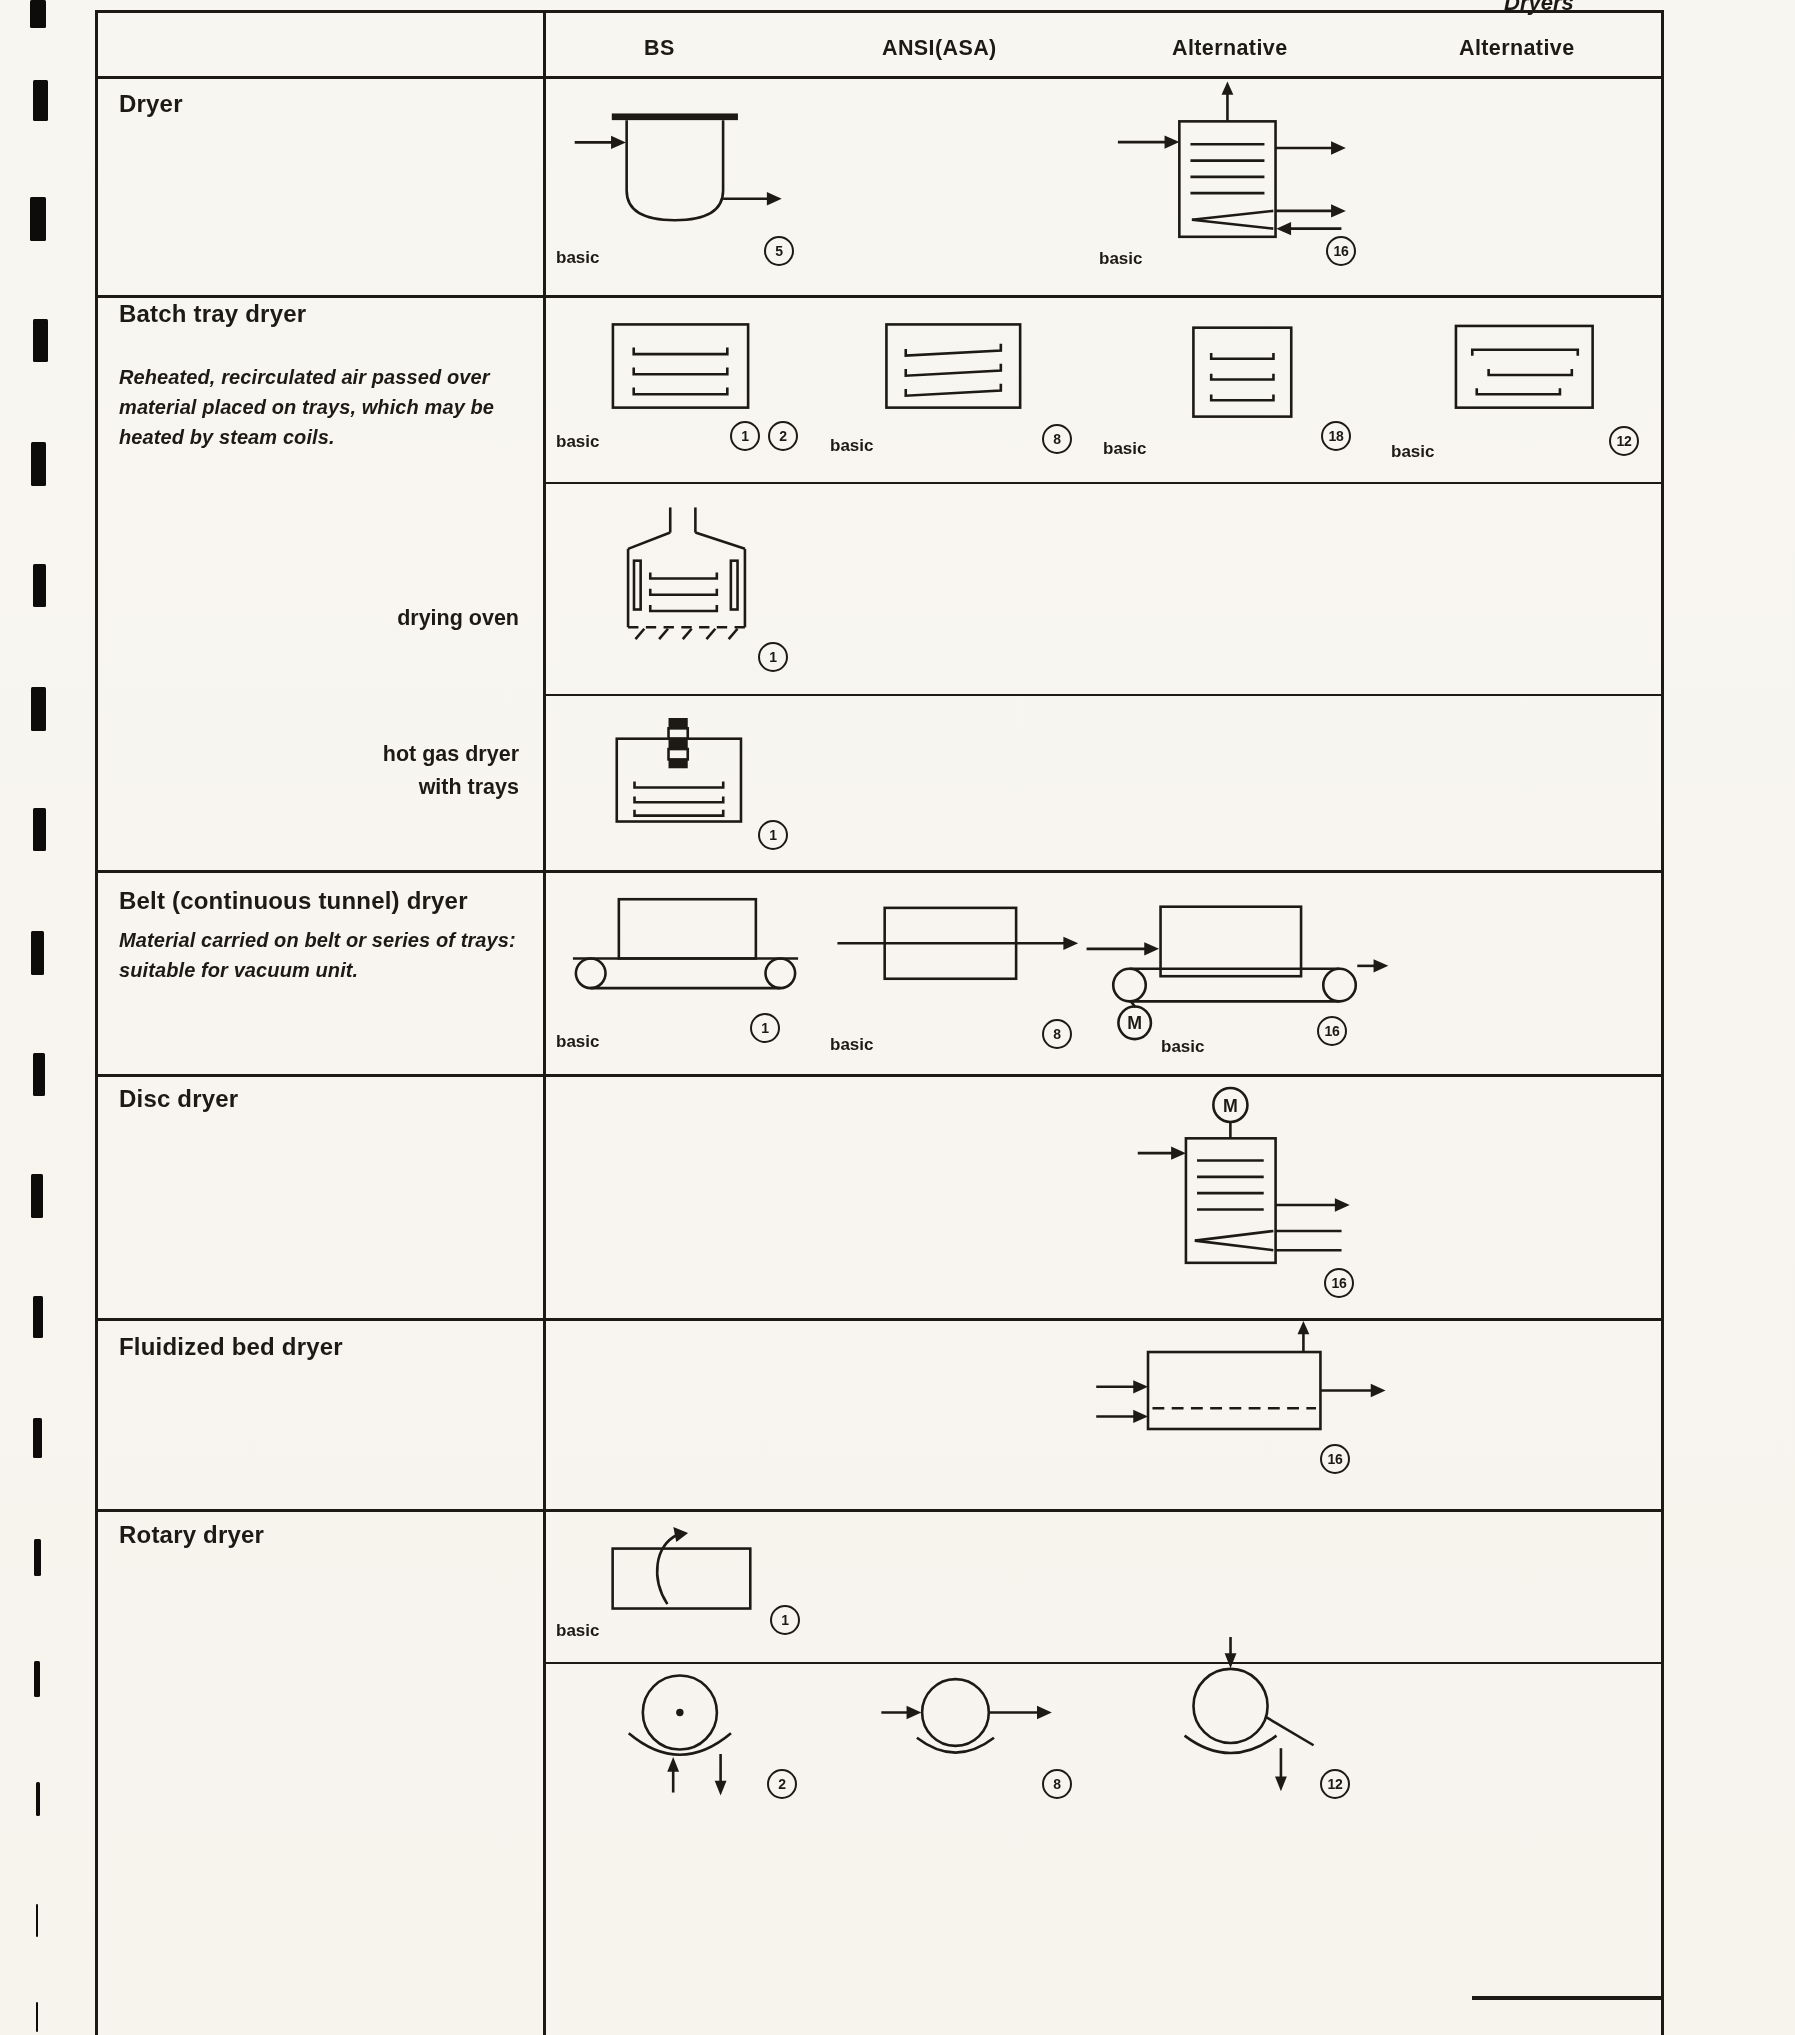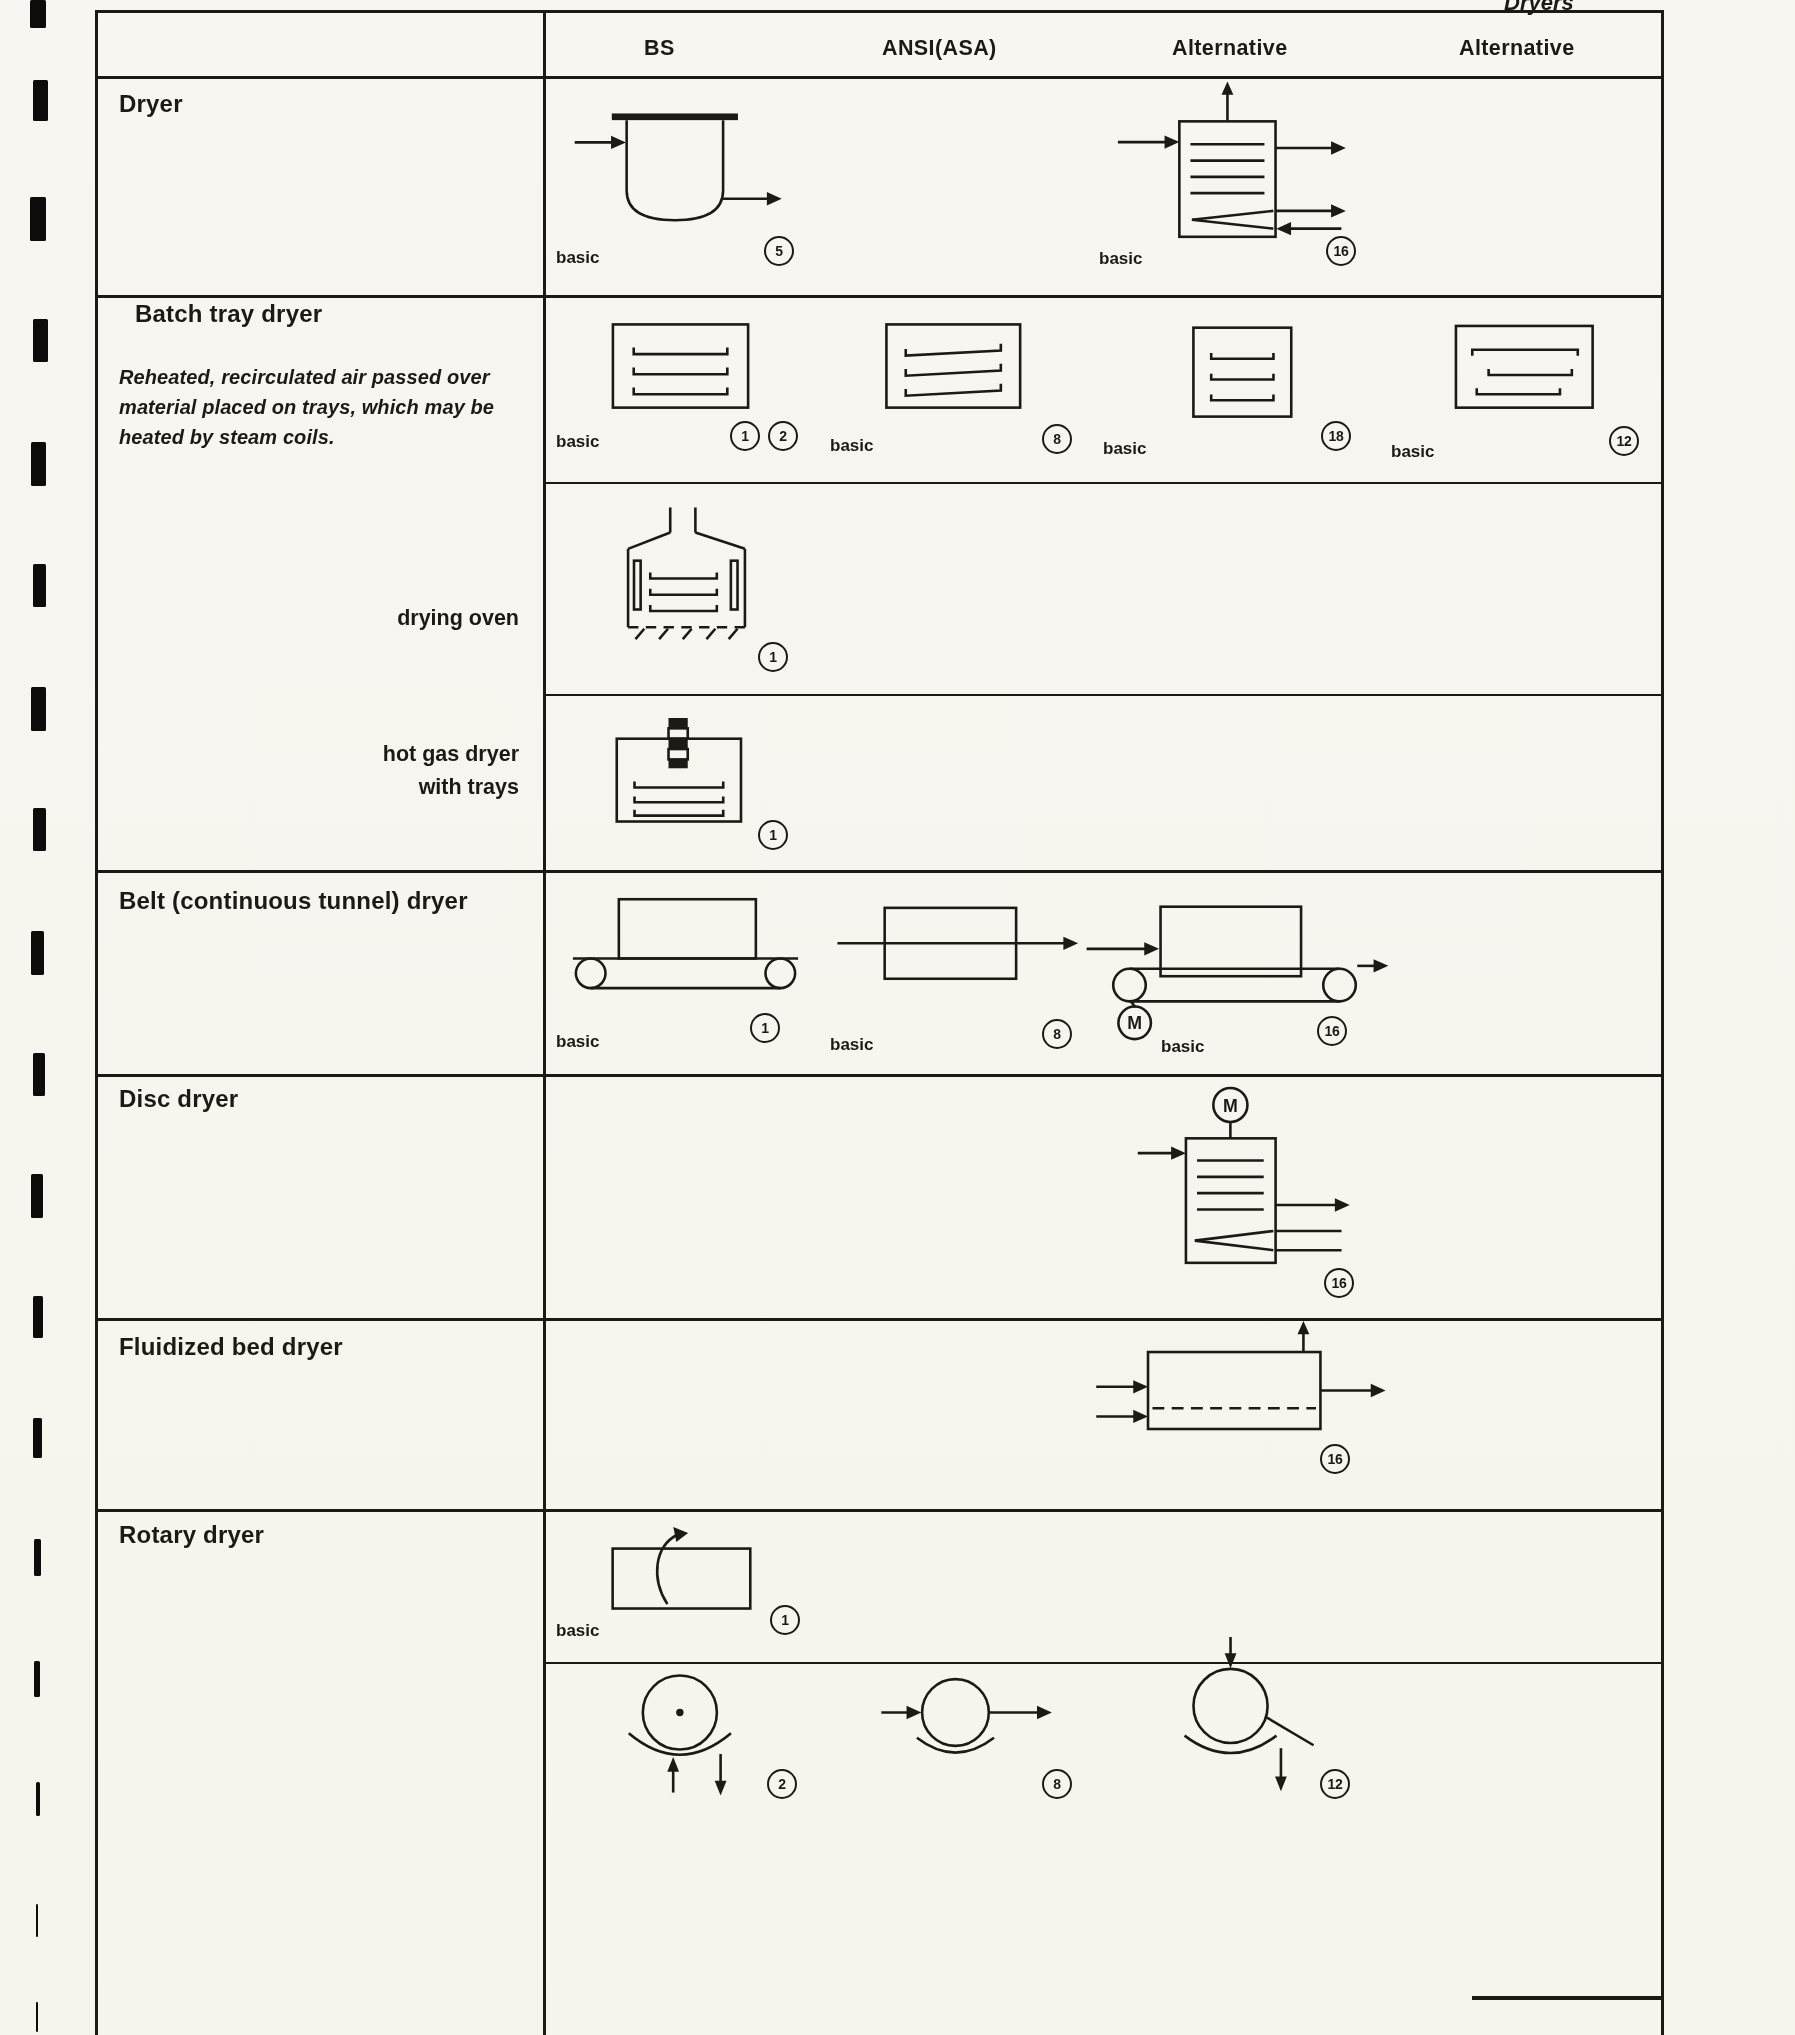--- a/index.html
+++ b/index.html
@@ -80,27 +80,28 @@
     <div class="ln" style="left:1472px;top:1996px;width:192px;height:3.7px"></div>
   </div>
 
   <span class="colhead" style="left:644px;top:36px">BS</span>
   <span class="colhead" style="left:882px;top:36px">ANSI(ASA)</span>
   <span class="colhead it" style="left:1172px;top:36px">Alternative</span>
   <span class="colhead it" style="left:1459px;top:36px">Alternative</span>
 
   <span class="rowlabel" style="left:119px;top:90px">Dryer</span>
 
-  <span class="rowlabel" style="left:135px;top:300px">Batch tray dryer</span>
+  <span class="rowlabel" style="left:119px;top:300px">Batch tray dryer</span>
   <span class="desc" style="left:119px;top:362px;width:415px">Reheated, recirculated air passed over material placed on trays, which may be heated by steam coils.</span>
   <span class="sublabel" style="left:267px;top:602px;width:252px">drying oven</span>
   <span class="sublabel" style="left:267px;top:738px;width:252px">hot gas dryer
 with trays</span>
 
   <span class="rowlabel" style="left:119px;top:887px">Belt (continuous tunnel) dryer</span>
+  <span class="desc" style="left:119px;top:925px;width:415px">Material carried on belt or series of trays: suitable for vacuum unit.</span>
 
   <span class="rowlabel" style="left:119px;top:1085px">Disc dryer</span>
   <span class="rowlabel" style="left:119px;top:1333px">Fluidized bed dryer</span>
   <span class="rowlabel" style="left:119px;top:1521px">Rotary dryer</span>
 
   <div class="sym" style="left:571px;top:100px;width:230px;height:156px">
     <svg viewBox="0 0 310 210" width="230" height="156">
       <rect class="fill" x="55" y="18" width="170" height="9"></rect>
       <path d="M 75 27 L 75 122 Q 75 162 140 162 Q 205 162 205 122 L 205 27"></path>
       <line x1="5" y1="57" x2="62" y2="57"></line>

